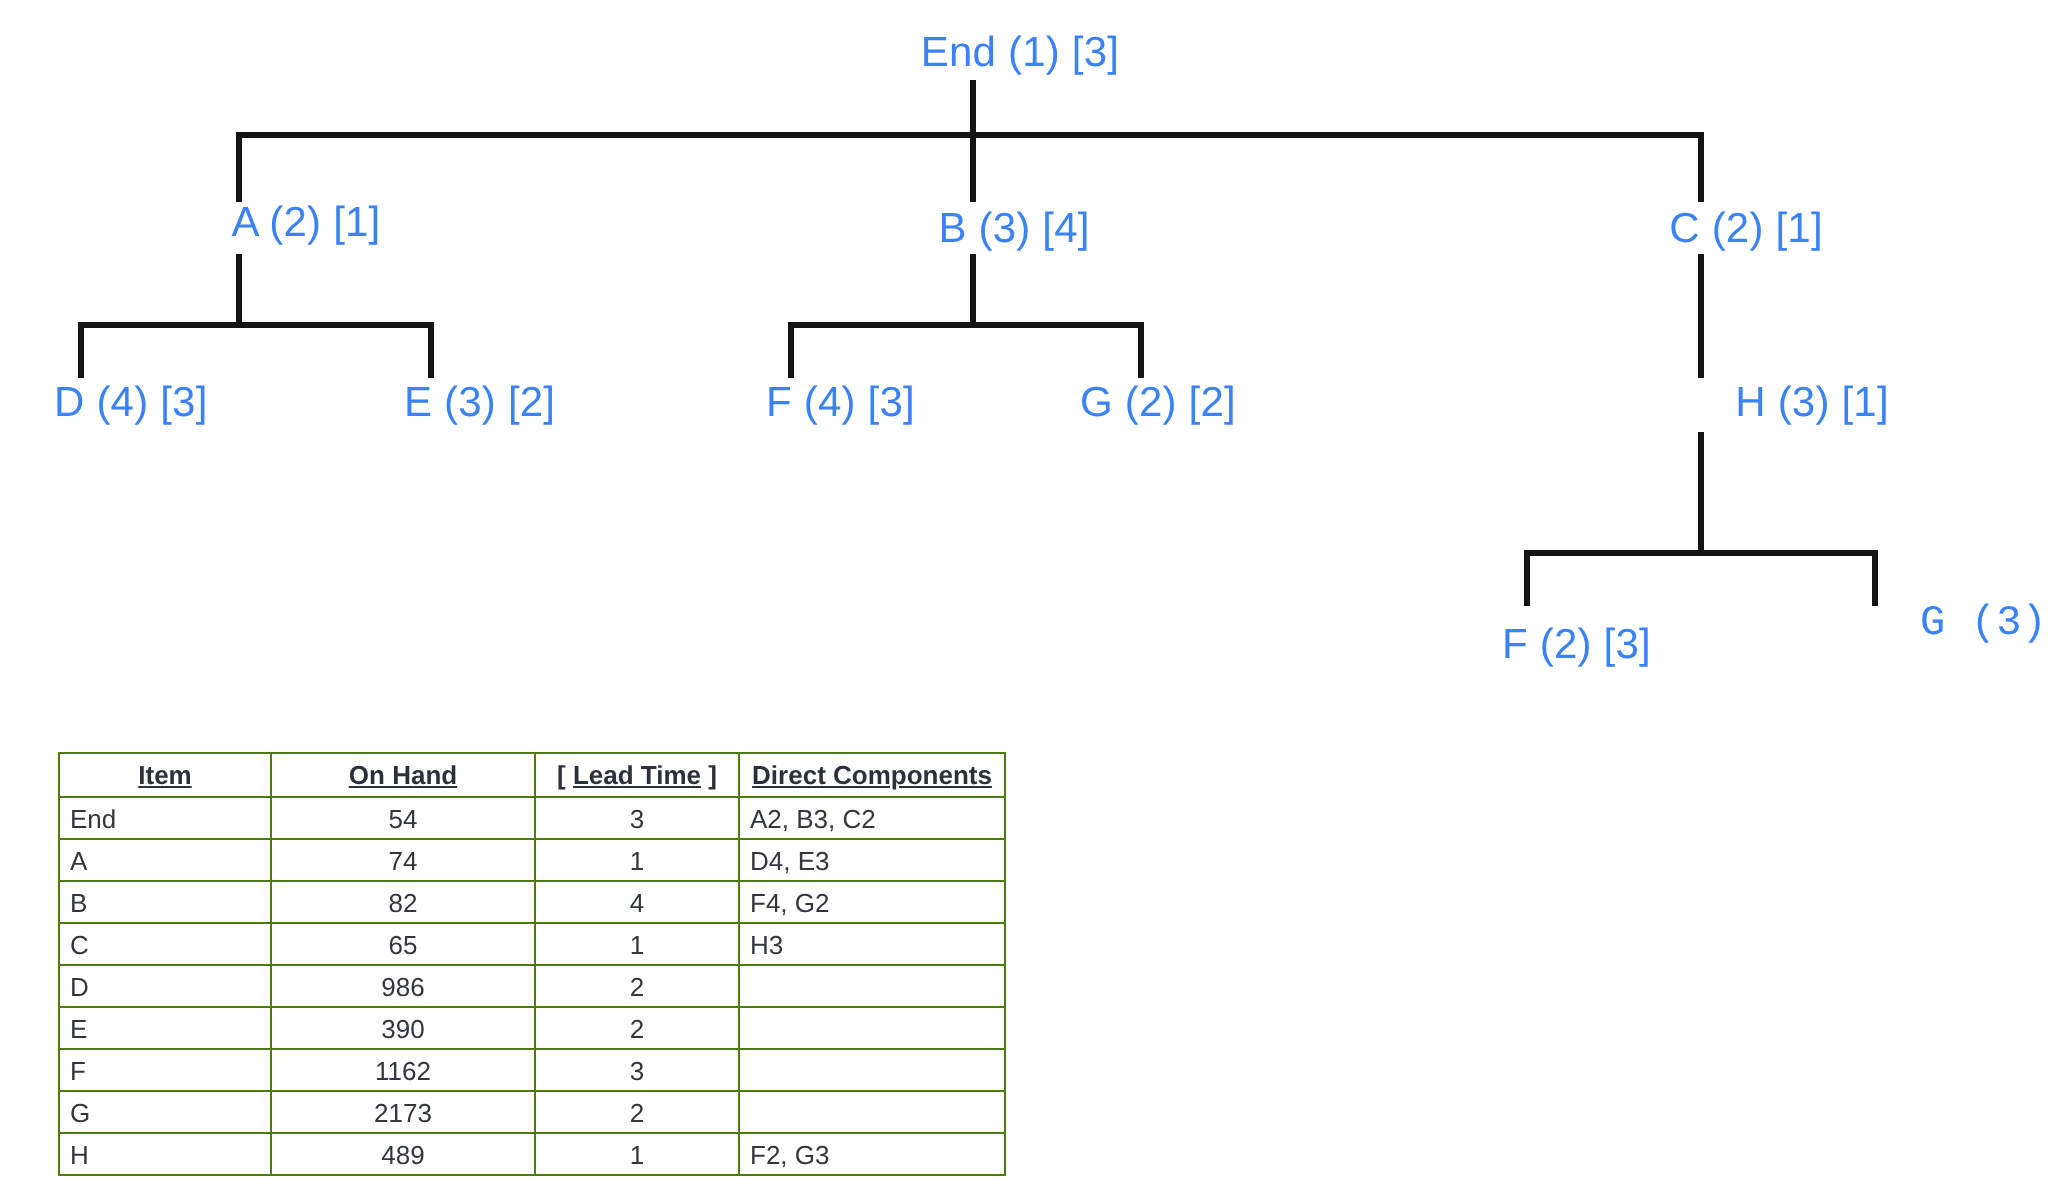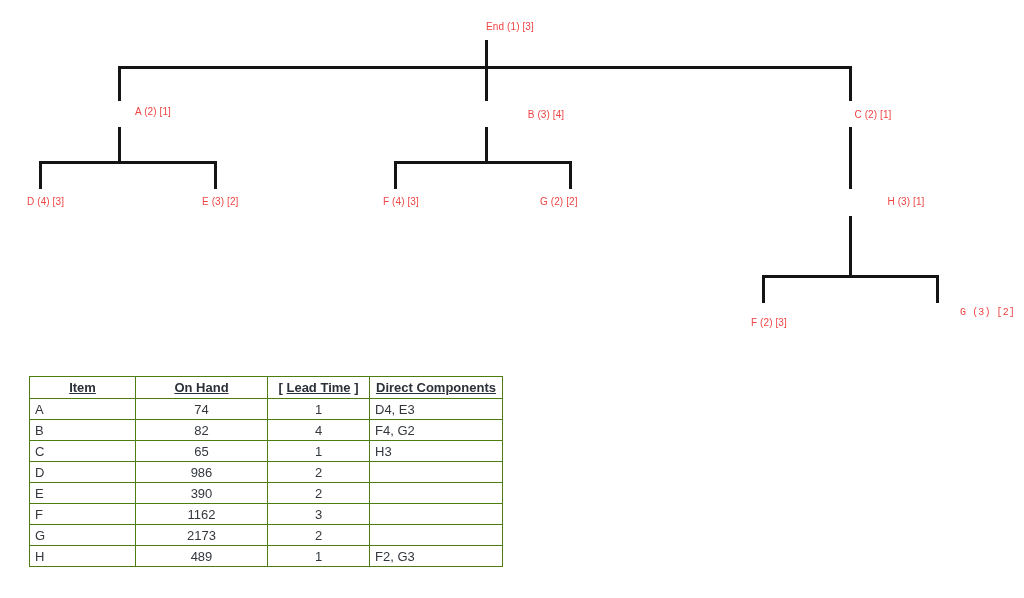--- a/index.html
+++ b/index.html
@@ -20,23 +20,23 @@
   
   #bom-tree {
     position: absolute;
     left: 0; top: 0;
     width: 1024px;
     height: 360px;
   }
   .node-label {
     position: absolute;
     font-family: "Liberation Sans", sans-serif;
-    font-size: 10px;
+    font-size: 21px;
     line-height: 15px;
-    color: #ef4444;
+    color: #3b82f6;
     white-space: nowrap;
     letter-spacing: 0.1px;
   }
   .node-label.center { transform: translateX(-50%); }
 
   .edge {
     position: absolute;
     background: #141414;
   }
   .edge.v { width: 3px; }
@@ -92,21 +92,21 @@
 
   <div class="edge v" style="left:485px; top:40px; height:29px;"></div>
 
   <div class="edge h" style="left:118px; top:66px; width:734px;"></div>
 
   <div class="edge v" style="left:118px; top:66px; height:35px;"></div>
   <div class="edge v" style="left:485px; top:66px; height:35px;"></div>
   <div class="edge v" style="left:849px; top:66px; height:35px;"></div>
 
   <div class="node-label center" style="left:153px; top:104px;text-align:center;">A (2) [1]</div>
-  <div class="node-label center" style="left:507px; top:107px;margin-left:39px;">B (3) [4]</div>
+  <div class="node-label center" style="left:507px; top:107px;">B (3) [4]</div>
   <div class="node-label center" style="left:873px; top:107px;">C (2) [1]</div>
 
   <div class="edge v" style="left:118px; top:127px; height:37px;"></div>
   <div class="edge h" style="left:39px; top:161px; width:178px;"></div>
   <div class="edge v" style="left:39px; top:161px; height:28px;"></div>
   <div class="edge v" style="left:214px; top:161px; height:28px;"></div>
 
   <div class="edge v" style="left:485px; top:127px; height:37px;"></div>
   <div class="edge h" style="left:394px; top:161px; width:178px;"></div>
   <div class="edge v" style="left:394px; top:161px; height:28px;"></div>
@@ -149,20 +149,26 @@
         <th>
           <span>[ </span><span class="u">Lead Time</span><span> ]</span>
         </th>
         <th>
           <span class="u">Direct Components</span>
         </th>
       </tr>
     </thead>
     <tbody id="mrp-body">
         <tr>
+          <td class="item">End</td>
+          <td class="hand">54</td>
+          <td class="lead">3</td>
+          <td class="comp">A2, B3, C2</td>
+        </tr>
+        <tr>
           <td class="item">A</td>
           <td class="hand">74</td>
           <td class="lead">1</td>
           <td class="comp">D4, E3</td>
         </tr>
         <tr>
           <td class="item">B</td>
           <td class="hand">82</td>
           <td class="lead">4</td>
           <td class="comp">F4, G2</td>

